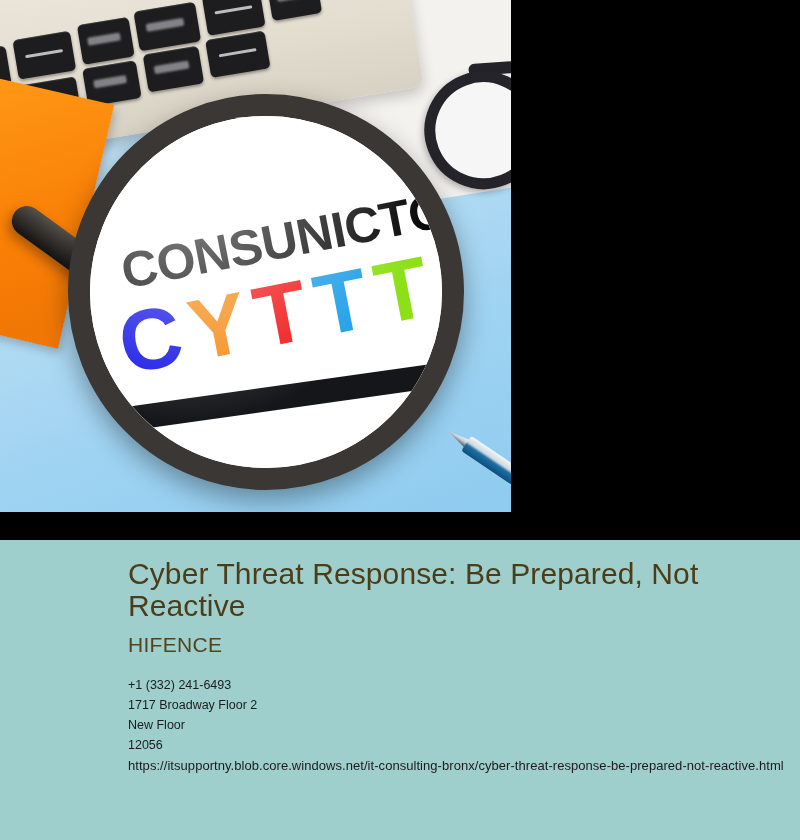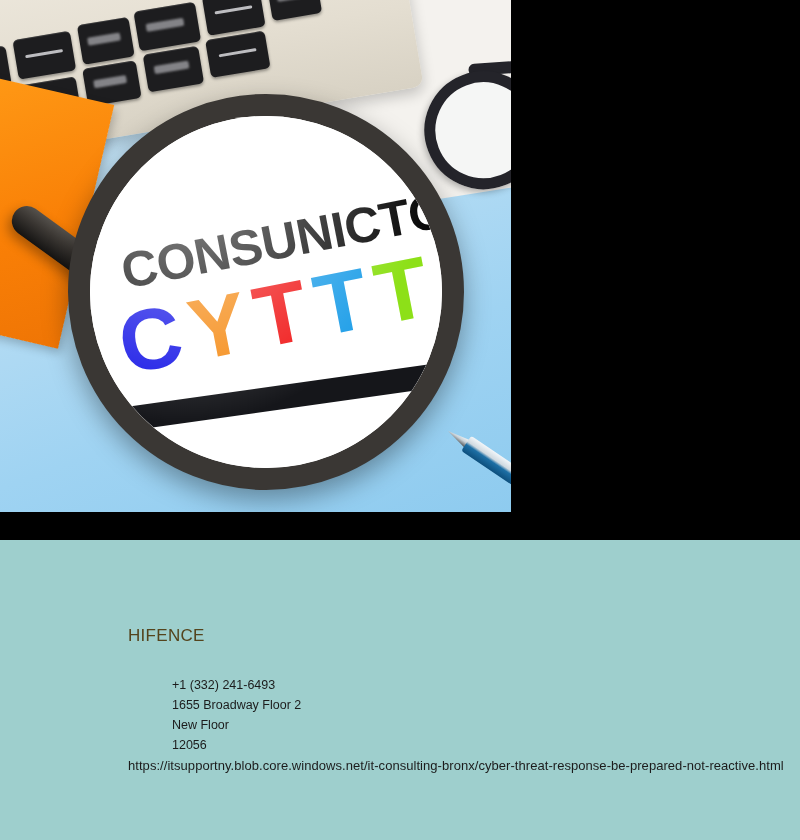--- a/index.html
+++ b/index.html
@@ -133,24 +133,24 @@
   
 
   
   .content{position:absolute;left:0;top:540px;width:800px;height:300px;background:#9ecfcd;}
   .title{
     position:absolute;left:128px;top:18px;width:630px;
     font-size:30px;line-height:32px;font-weight:normal;
     color:#4c3d18;margin:0;letter-spacing:0.1px;
   }
   .brand{
-    position:absolute;left:128px;top:86px;
-    font-size:17px;color:#54441d;letter-spacing:0.3px;
-  }
-  .contact{position:absolute;left:128px;top:135px;margin-left:44px;}
+    position:absolute;left:128px;top:93px;
+    font-size:21px;color:#54441d;letter-spacing:0.3px;
+  }
+  .contact{position:absolute;left:128px;top:135px;}
   .contact div{
     font-size:12.5px;line-height:20px;color:#1c1c1c;white-space:nowrap;
   }
   .url{
     position:absolute;left:128px;top:218px;
     font-size:13px;color:#1c1c1c;white-space:nowrap;letter-spacing:0.05px;
   }
 </style>
 </head>
 <body>
@@ -215,23 +215,24 @@
           <div class="lens-face"></div>
           <div class="word-top">CONSUNICTON</div>
           <div class="word-colored"><span style="color: rgb(20, 20, 230);">C</span><span style="color: rgb(245, 138, 19);">Y</span><span style="color: rgb(240, 20, 20);">T</span><span style="color: rgb(30, 158, 232);">T</span><span style="color: rgb(141, 224, 24);">T</span></div>
           <div class="mag-bar"></div>
         </div>
       </div>
     </div>
   </div>
 
   <div class="content">
+    <h1 class="title">Cyber Threat Response: Be Prepared, Not Reactive</h1>
     <div class="brand">HIFENCE</div>
     <div class="contact">
       <div>+1 (332) 241-6493</div>
-      <div>1655 Broadway Floor 2</div>
+      <div>1717 Broadway Floor 2</div>
       <div>New Floor</div>
       <div>12056</div>
     </div>
     <div class="url">https://itsupportny.blob.core.windows.net/it-consulting-bronx/cyber-threat-response-be-prepared-not-reactive.html</div>
   </div>
 
 </div>
 
 </body></html>

